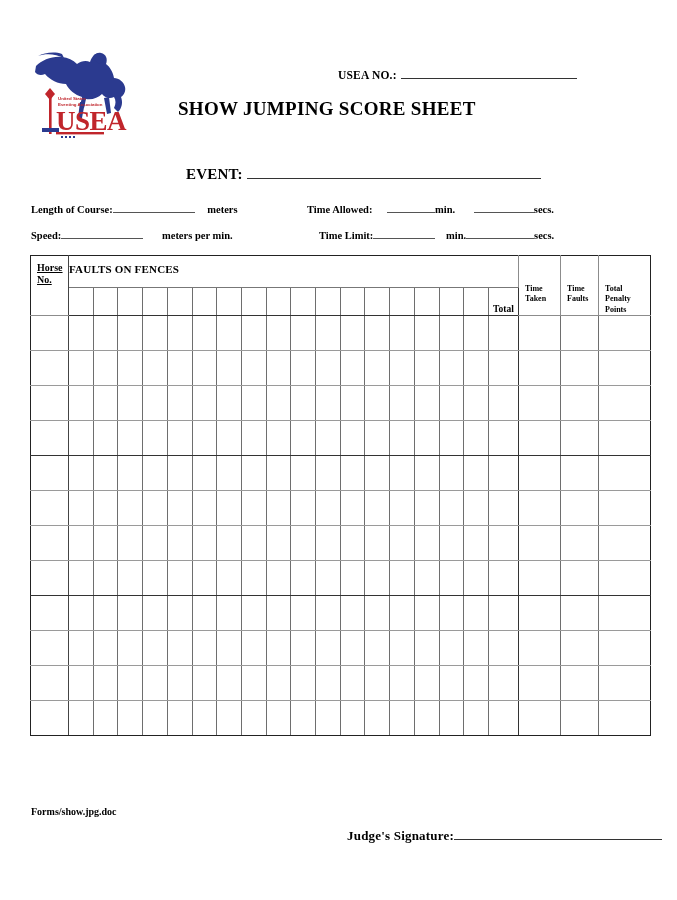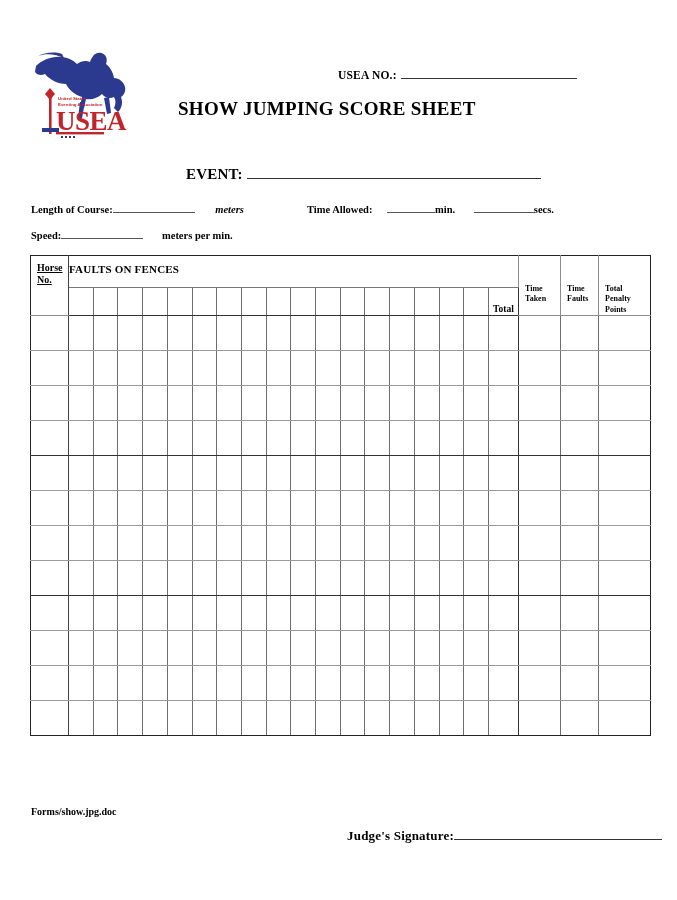--- a/index.html
+++ b/index.html
@@ -225,34 +225,38 @@
 
   <div class="main-title">SHOW JUMPING SCORE SHEET</div>
 
   <div class="hdr-field" id="event-row">
     <span>EVENT:</span>
     <span class="rule" style="width:294px;margin-left:0px;"></span>
   </div>
 
   <div class="info-line" id="length-line">
     <span>Length of Course:</span><span class="rule-thin" style="width:82px;"></span>
-    <span style="margin-left:18px;font-style:italic;">meters</span>
+    <span style="margin-left:10px;">meters</span>
   </div>
 
   <div class="info-line" id="speed-line">
     <span>Speed:</span><span class="rule-thin" style="width:82px;"></span>
     <span style="margin-left:16px;">meters per min.</span>
   </div>
 
   <div class="info-line" id="allowed-line">
     <span>Time Allowed:</span>
     <span class="rule-thin" style="width:48px;margin-left:12px;"></span><span>min.</span>
     <span class="rule-thin" style="width:60px;margin-left:16px;"></span><span>secs.</span>
   </div>
 
+  <div class="info-line" id="limit-line">
+    <span style="margin-left:12px;">Time Limit:</span><span class="rule-thin" style="width:62px;"></span>
+    <span style="margin-left:8px;">min.</span><span class="rule-thin" style="width:68px;"></span><span>secs.</span>
+  </div>
 
   <table class="sheet-table">
     <colgroup id="table-colgroup">
         <col style="width: 38px;">
         <col style="width: 24.7059px;">
         <col style="width: 24.7059px;">
         <col style="width: 24.7059px;">
         <col style="width: 24.7059px;">
         <col style="width: 24.7059px;">
         <col style="width: 24.7059px;">

